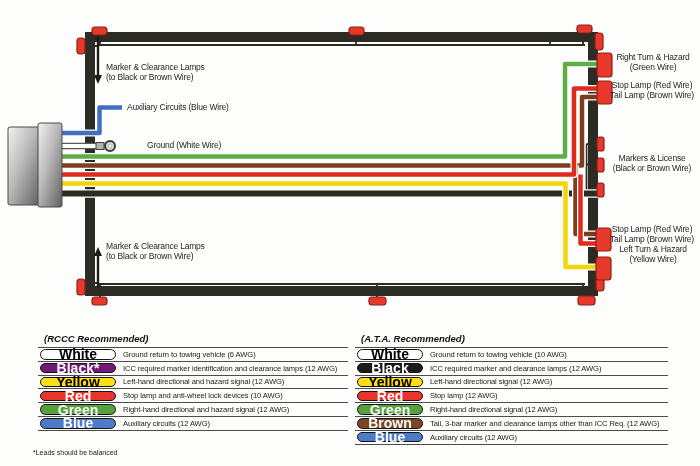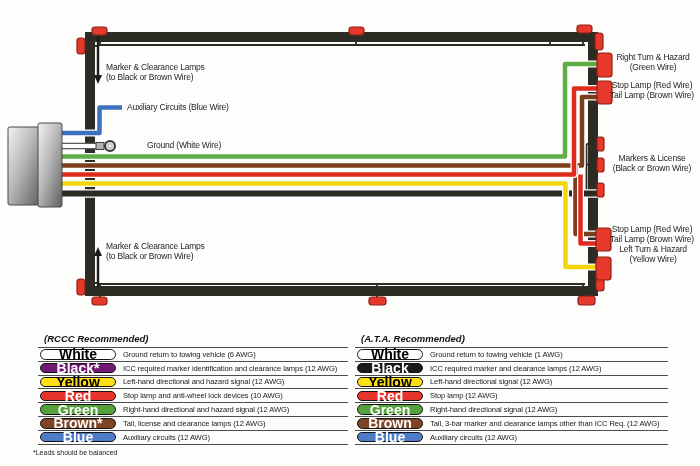--- a/index.html
+++ b/index.html
@@ -200,37 +200,33 @@
     <div class="trow">
       <div class="pill" style="background: rgb(232, 53, 43); color: rgb(255, 255, 255);">Red</div>
       <div class="desc">Stop lamp and anti-wheel lock devices (10 AWG)</div>
     </div>
 
     <div class="trow">
       <div class="pill" style="background: rgb(85, 162, 61); color: rgb(255, 255, 255);">Green</div>
       <div class="desc">Right-hand directional and hazard signal (12 AWG)</div>
     </div>
 
-    <div class="trow">
-      <div class="pill" style="background: rgb(125, 69, 36); color: rgb(255, 255, 255);">Brown*</div>
-      <div class="desc">Tail, license and clearance lamps (12 AWG)</div>
-    </div>
 
     <div class="trow">
       <div class="pill" style="background: rgb(78, 123, 200); color: rgb(255, 255, 255);">Blue</div>
       <div class="desc">Auxiliary circuits (12 AWG)</div>
     </div>
   </div>
   </div>
   <div class="wire-table" style="left:355px;top:333px;width:313px;" data-table="1">
     <div class="wt-title">(A.T.A. Recommended)</div>
     <div class="rows">
     <div class="trow">
       <div class="pill" style="background: rgb(255, 255, 255); color: rgb(0, 0, 0);">White</div>
-      <div class="desc">Ground return to towing vehicle (1 AWG)</div>
+      <div class="desc">Ground return to towing vehicle (10 AWG)</div>
     </div>
 
     <div class="trow">
       <div class="pill" style="background: rgb(27, 27, 27); color: rgb(255, 255, 255);">Black</div>
       <div class="desc">ICC required marker and clearance lamps (12 AWG)</div>
     </div>
 
     <div class="trow">
       <div class="pill" style="background: rgb(255, 223, 18); color: rgb(0, 0, 0);">Yellow</div>
       <div class="desc">Left-hand directional signal (12 AWG)</div>

